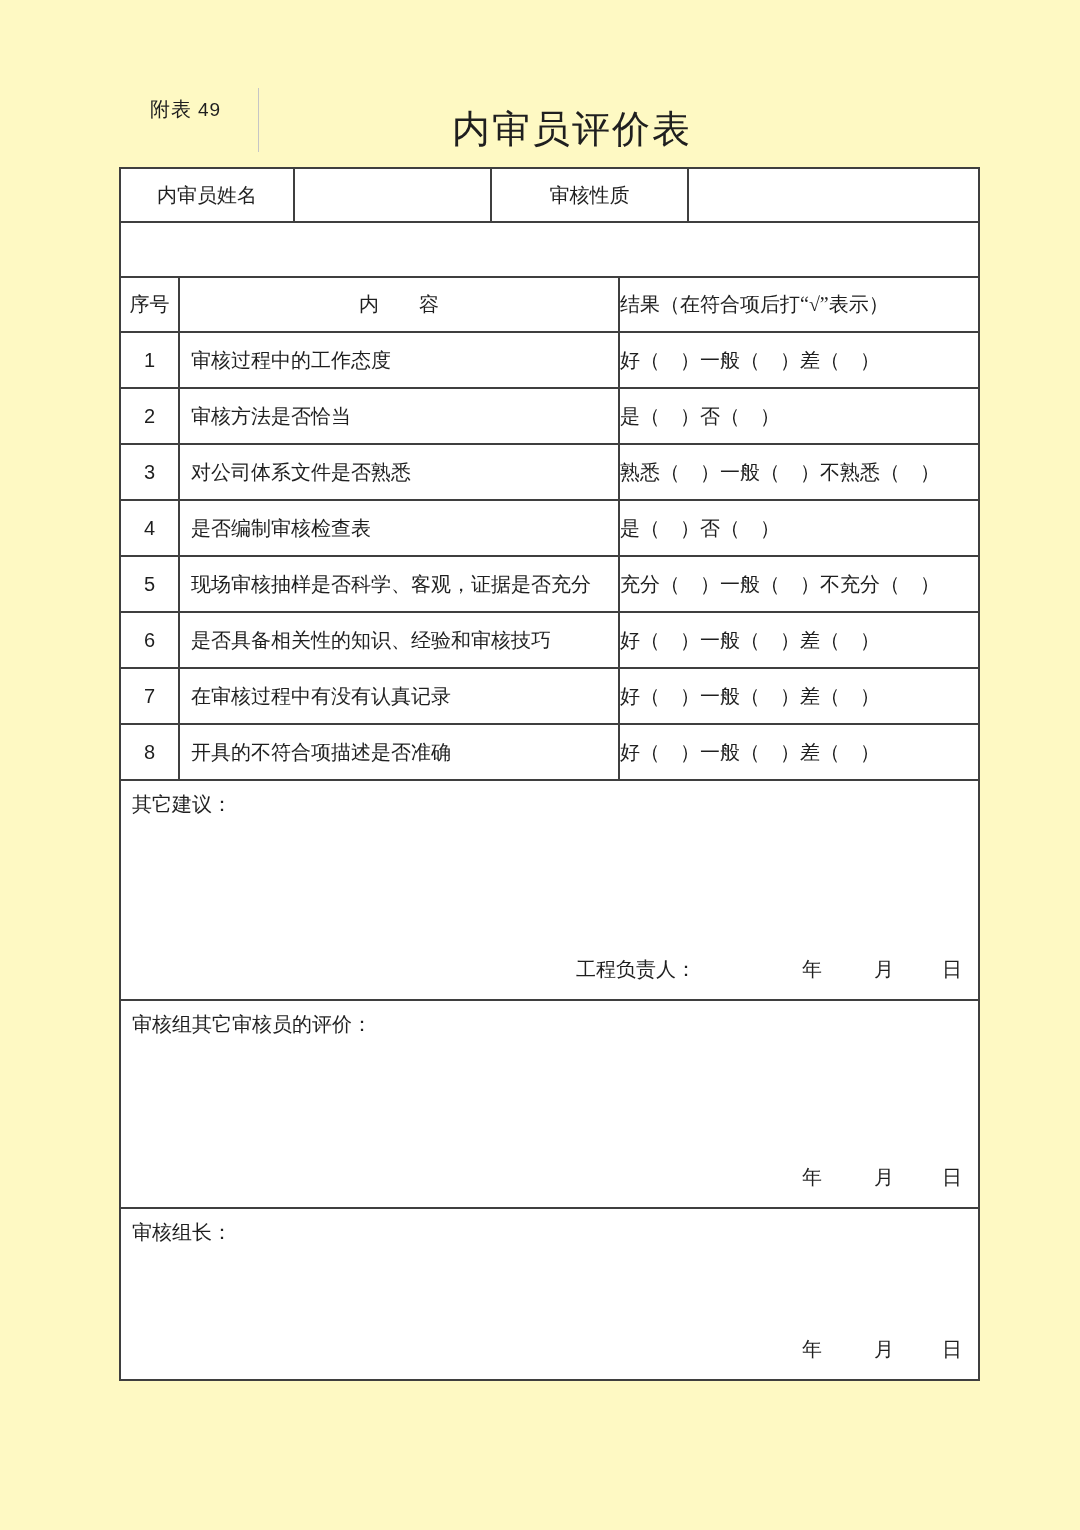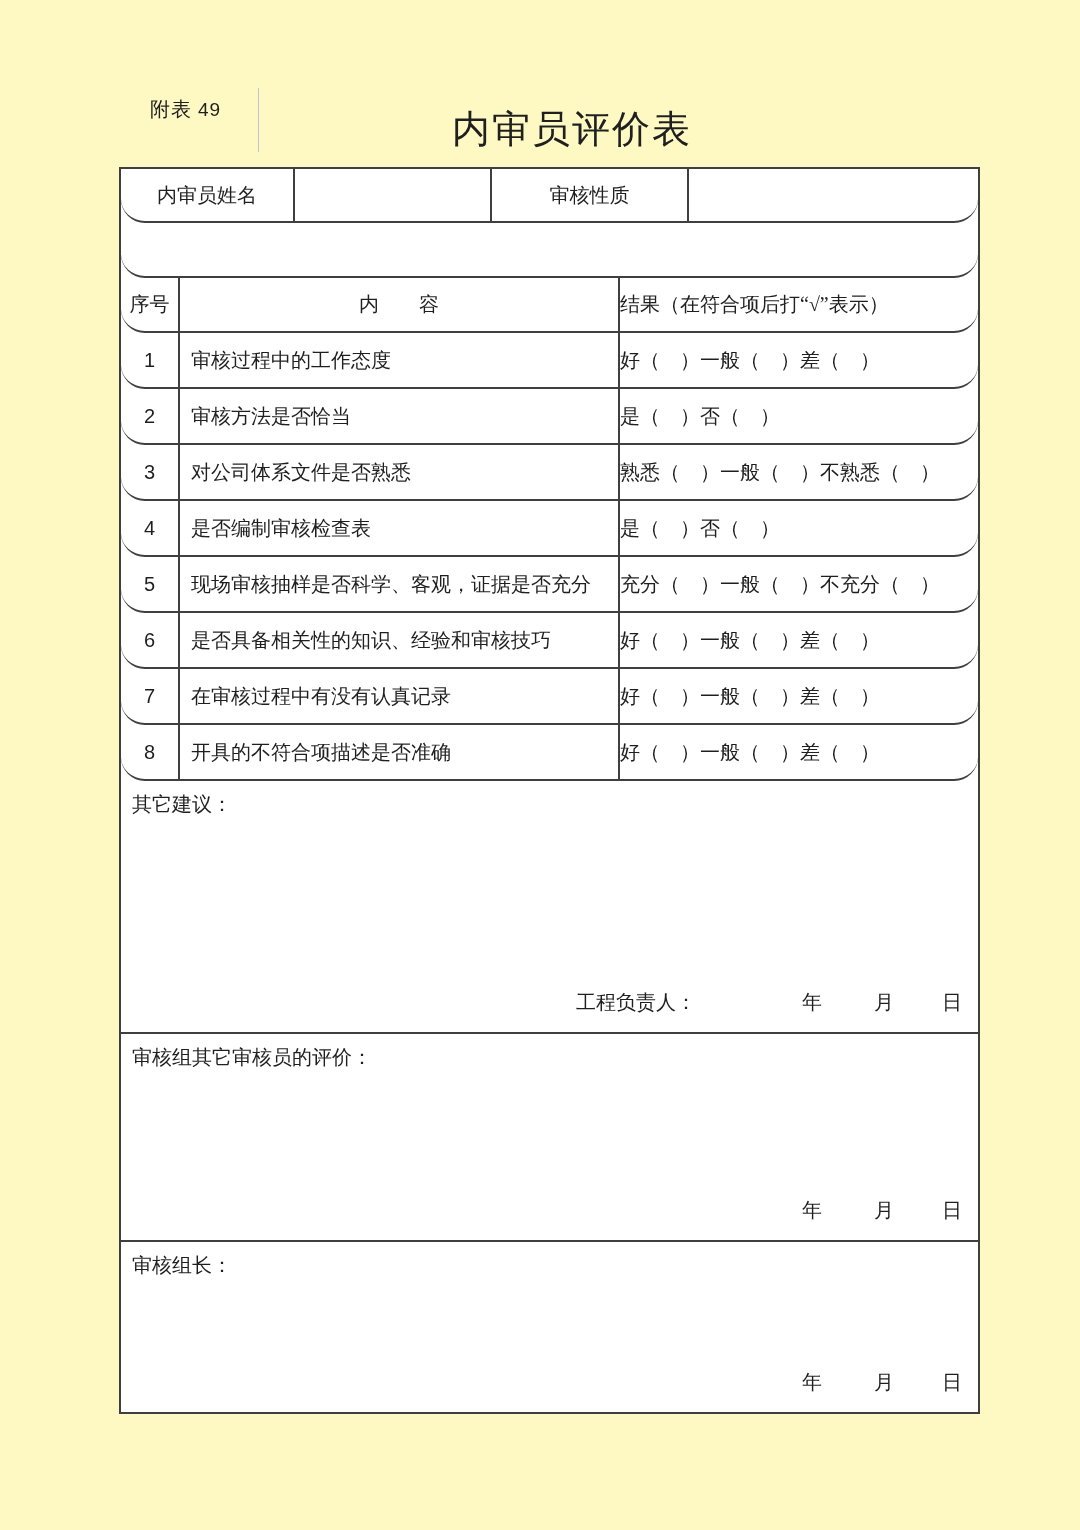--- a/index.html
+++ b/index.html
@@ -56,21 +56,20 @@
     top: 167px;
     width: 861px;
     border: 2px solid #3f3f3f;
     background: #ffffff;
     box-sizing: border-box;
   }
   .trow {
     display: flex;
     border-bottom: 2px solid #3f3f3f;
     box-sizing: border-box;
-    border-radius: 24px;
   }
   .trow:last-child { border-bottom: none; }
   .cell {
     box-sizing: border-box;
     border-right: 2px solid #3f3f3f;
     display: flex;
     align-items: center;
     font-size: 20px;
     overflow: hidden;
     white-space: nowrap;
@@ -114,21 +113,21 @@
     right: 16px;
     bottom: 16px;
     display: flex;
     align-items: baseline;
     font-size: 20px;
     white-space: nowrap;
   }
   .sign-row .signer { margin-right: 106px; }
   .sign-row .year   { margin-right: 52px; }
   .sign-row .month  { margin-right: 48px; }
-  .sec-suggest { height: 253px; }
+  .sec-suggest { height: 220px; }
   .sec-others  { height: 208px; }
   .sec-leader  { height: 170px; }
 </style>
 </head>
 <body>
 
 <div class="page">
 
   <div class="attach-label">
     <span>附表</span><span class="num">49</span>

